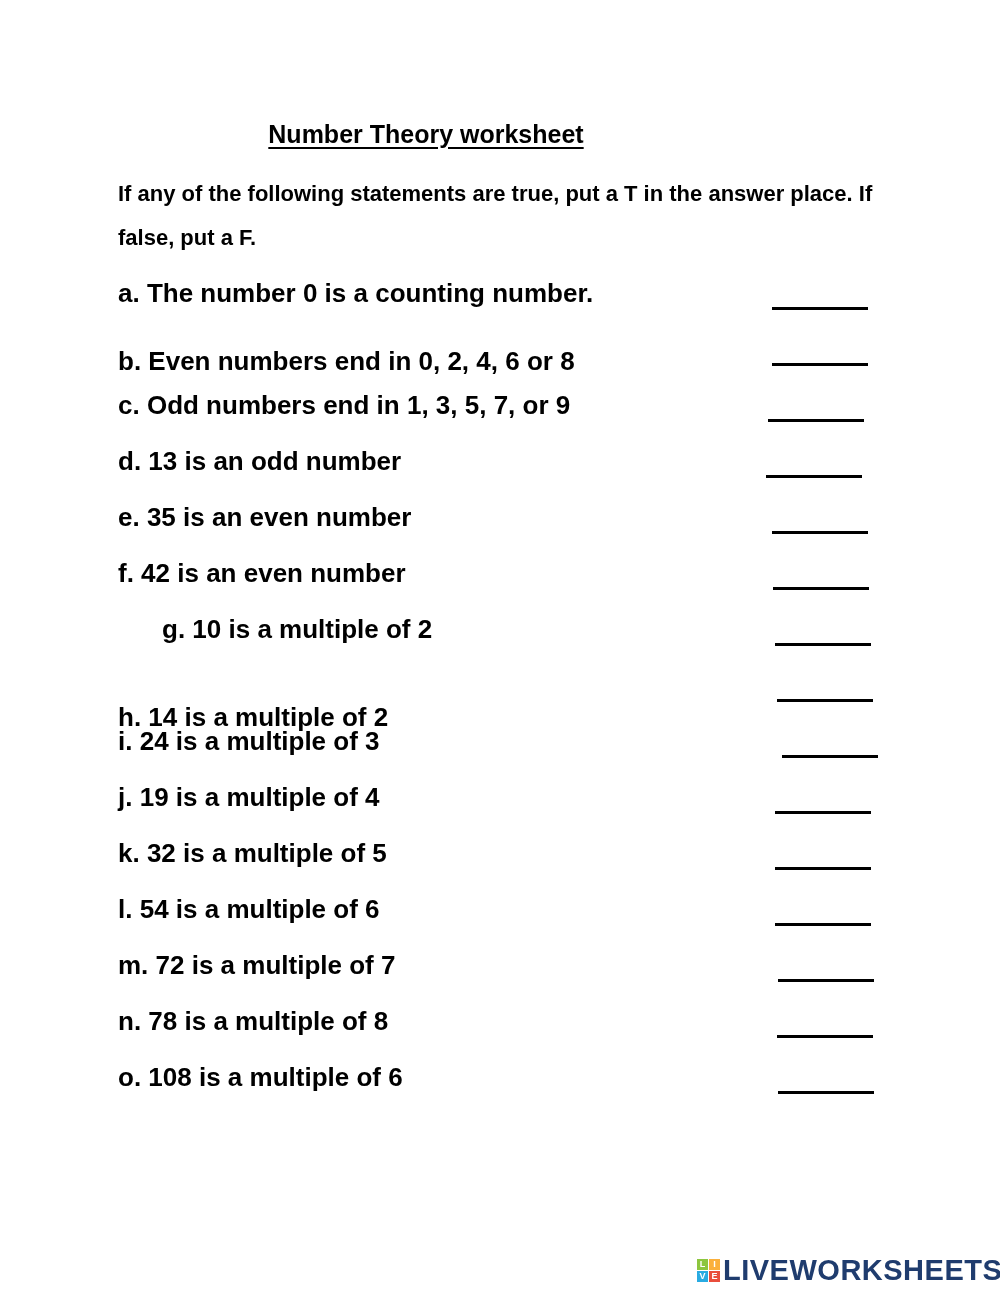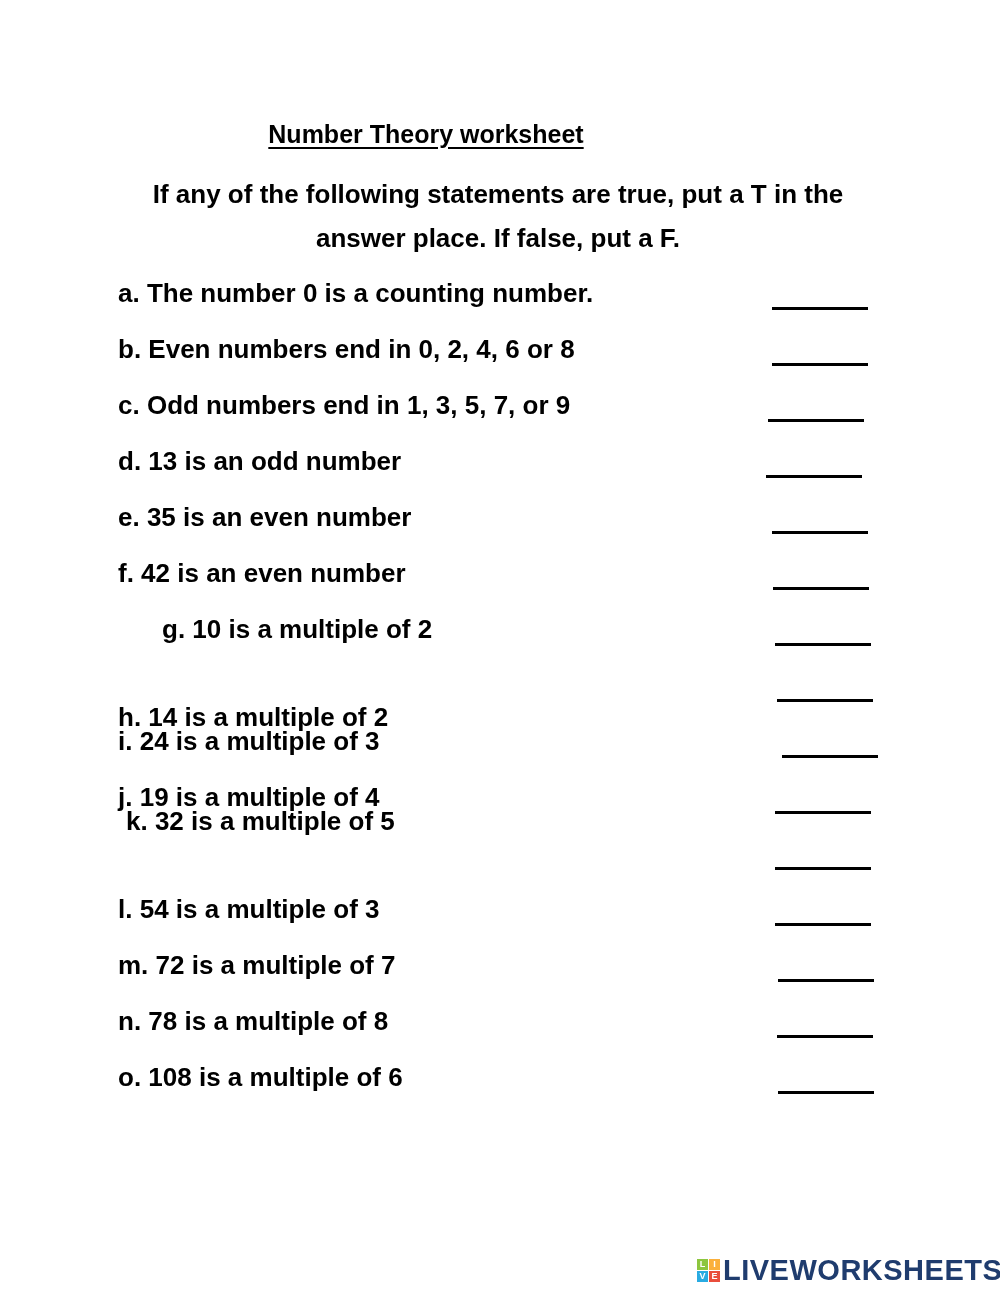--- a/index.html
+++ b/index.html
@@ -2,58 +2,58 @@
 <html><head>
   <meta charset="utf-8">
   <style>
     html, body { margin: 0; padding: 0; background: #ffffff; }
     body { width: 1000px; height: 1291px; position: relative; overflow: hidden;
            font-family: "Liberation Sans", sans-serif; color: #000; }
     .title { position: absolute; top: 120px; left: 0; width: 852px; text-align: center;
              font-size: 25px; font-weight: bold; }
     .title span { text-decoration: underline; text-underline-offset: 4px; }
     .instr { position: absolute; left: 118px; top: 172px; width: 760px;
-             font-size: 26px; font-weight: bold; line-height: 44px; text-align: center; }
+             font-size: 22px; font-weight: bold; line-height: 44px; }
     .q { position: absolute; left: 118px; font-size: 26px; font-weight: bold; white-space: nowrap; }
     .blank { position: absolute; height: 3px; background: #000; width: 96px; }
     .logo { position: absolute; left: 697px; top: 1254px; display: flex; align-items: center; }
     .logo-grid { display: grid; grid-template-columns: 11px 11px; grid-template-rows: 11px 11px; gap: 1px; margin-right: 3px; }
     .logo-grid div { font-size: 9px; font-weight: bold; color: #fff; text-align: center; line-height: 11px; }
     .logo-text { font-size: 29px; font-weight: 900; color: #1f3c6e; letter-spacing: 0.5px; }
   </style>
 </head>
 <body>
 
 <div class="title"><span>Number Theory worksheet</span></div>
 <div class="instr">If any of the following statements are true, put a T in the answer place. If false, put a F.</div>
 
 <div id="questions">
     <div class="q" style="top: 278px;">a. The number 0 is a counting number.</div>
     <div class="blank" style="top: 307px; left: 772px;"></div>
-    <div class="q" style="top: 334px;">b. Even numbers end in 0, 2, 4, 6 or 8</div>
+    <div class="q" style="top: 346px;">b. Even numbers end in 0, 2, 4, 6 or 8</div>
     <div class="blank" style="top: 363px; left: 772px;"></div>
     <div class="q" style="top: 390px;">c. Odd numbers end in 1, 3, 5, 7, or 9</div>
     <div class="blank" style="top: 419px; left: 768px;"></div>
     <div class="q" style="top: 446px;">d. 13 is an odd number</div>
     <div class="blank" style="top: 475px; left: 766px;"></div>
     <div class="q" style="top: 502px;">e. 35 is an even number</div>
     <div class="blank" style="top: 531px; left: 772px;"></div>
     <div class="q" style="top: 558px;">f. 42 is an even number</div>
     <div class="blank" style="top: 587px; left: 773px;"></div>
     <div class="q" style="top: 614px; margin-left: 44px;">g. 10 is a multiple of 2</div>
     <div class="blank" style="top: 643px; left: 775px;"></div>
     <div class="q" style="top: 702px;">h. 14 is a multiple of 2</div>
     <div class="blank" style="top: 699px; left: 777px;"></div>
     <div class="q" style="top: 726px;">i. 24 is a multiple of 3</div>
     <div class="blank" style="top: 755px; left: 782px;"></div>
     <div class="q" style="top: 782px;">j. 19 is a multiple of 4</div>
     <div class="blank" style="top: 811px; left: 775px;"></div>
-    <div class="q" style="top: 806px; margin-left: 8px;">k. 32 is a multiple of 5</div>
+    <div class="q" style="top: 838px;">k. 32 is a multiple of 5</div>
     <div class="blank" style="top: 867px; left: 775px;"></div>
-    <div class="q" style="top: 894px;">l. 54 is a multiple of 3</div>
+    <div class="q" style="top: 894px;">l. 54 is a multiple of 6</div>
     <div class="blank" style="top: 923px; left: 775px;"></div>
     <div class="q" style="top: 950px;">m. 72 is a multiple of 7</div>
     <div class="blank" style="top: 979px; left: 778px;"></div>
     <div class="q" style="top: 1006px;">n. 78 is a multiple of 8</div>
     <div class="blank" style="top: 1035px; left: 777px;"></div>
     <div class="q" style="top: 1062px;">o. 108 is a multiple of 6</div>
     <div class="blank" style="top: 1091px; left: 778px;"></div>
   </div>
 
 <div class="logo">

